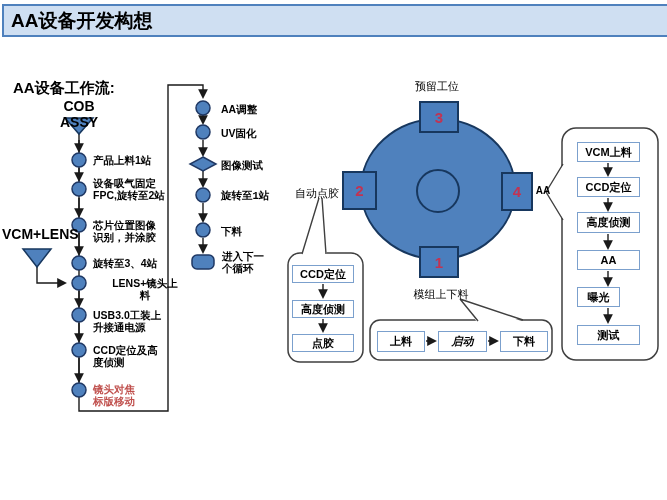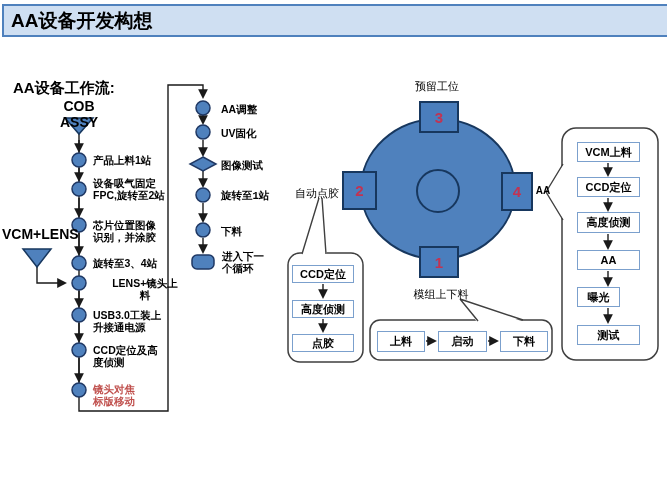--- a/index.html
+++ b/index.html
@@ -144,21 +144,21 @@
   <div class="abs station-num" style="left:420px;top:102px;width:38px;height:30px;">3</div>
   <div class="abs station-num" style="left:343px;top:172px;width:33px;height:37px;">2</div>
   <div class="abs station-num" style="left:502px;top:173px;width:30px;height:37px;">4</div>
   <div class="abs station-num" style="left:420px;top:247px;width:38px;height:30px;">1</div>
 
   <div class="abs mini-box" style="left:292px;top:265px;width:62px;height:18px;">CCD定位</div>
   <div class="abs mini-box" style="left:292px;top:300px;width:62px;height:18px;">高度侦测</div>
   <div class="abs mini-box" style="left:292px;top:334px;width:62px;height:18px;">点胶</div>
 
   <div class="abs mini-box" style="left:377px;top:331px;width:48px;height:21px;">上料</div>
-  <div class="abs mini-box" style="left:438px;top:331px;width:49px;height:21px;">启动</div>
+  <div class="abs mini-box" style="left:438px;top:331px;width:49px;height:21px;font-style:italic;">启动</div>
   <div class="abs mini-box" style="left:500px;top:331px;width:48px;height:21px;">下料</div>
 
   <div class="abs mini-box" style="left:577px;top:142px;width:63px;height:20px;">VCM上料</div>
   <div class="abs mini-box" style="left:577px;top:177px;width:63px;height:20px;">CCD定位</div>
   <div class="abs mini-box" style="left:577px;top:212px;width:63px;height:21px;">高度侦测</div>
   <div class="abs mini-box" style="left:577px;top:250px;width:63px;height:20px;">AA</div>
   <div class="abs mini-box" style="left:577px;top:287px;width:43px;height:20px;">曝光</div>
   <div class="abs mini-box" style="left:577px;top:325px;width:63px;height:20px;text-align:center;">测试</div>
 
 </div>

